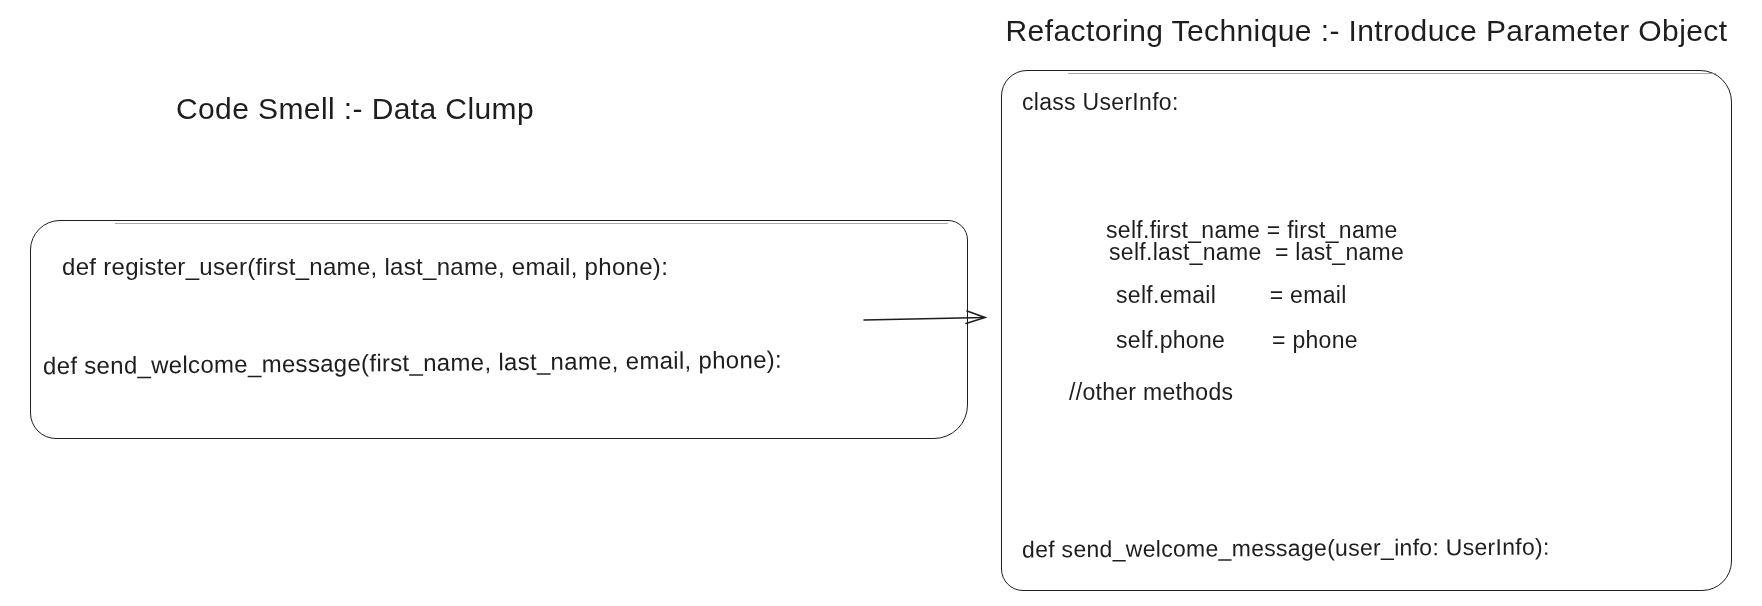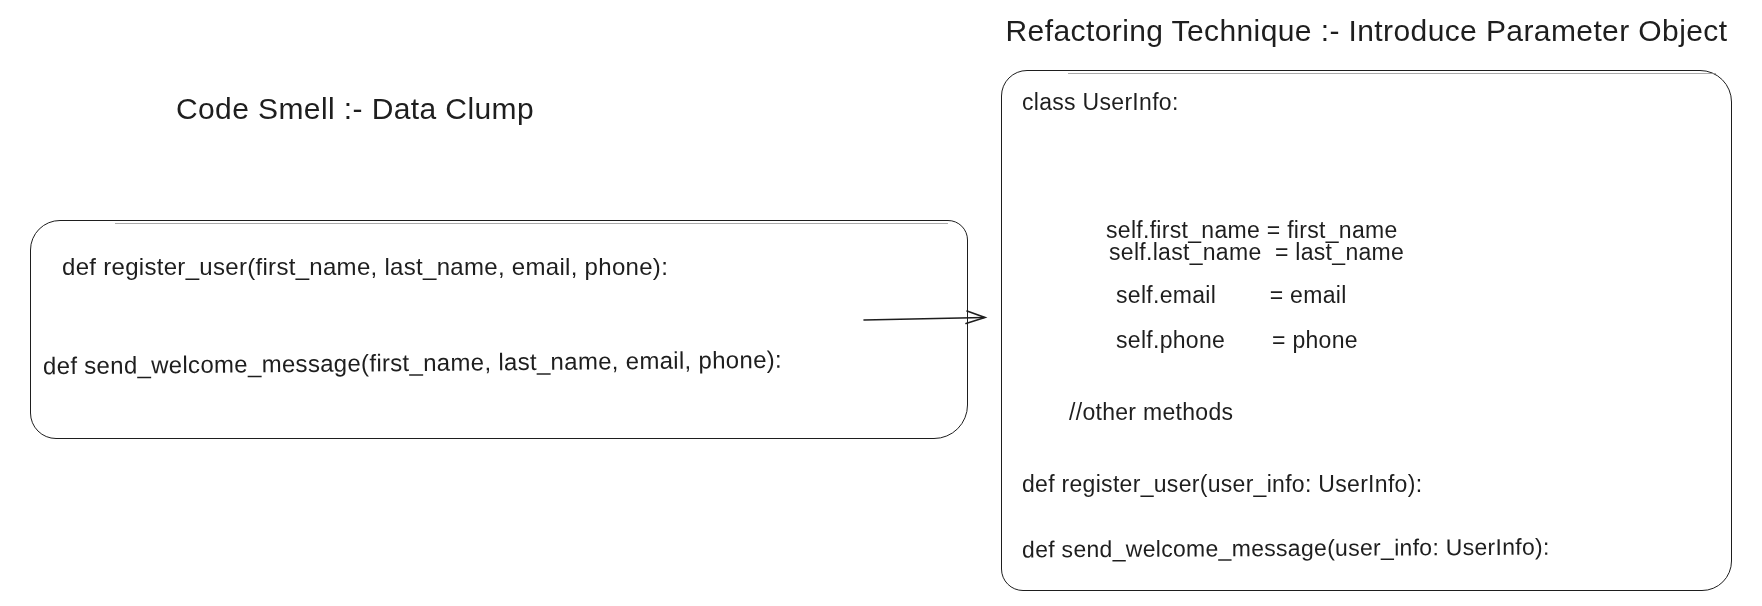--- a/index.html
+++ b/index.html
@@ -77,21 +77,21 @@
   .l-line1 { left: 31px;  top: 32px; }
   .l-line2 { left: 12px;  top: 128px; transform: rotate(-0.5deg); }
 
   
   .r-class   { left: 20px;  top: 18px; }
   .r-init    { left: 57px;  top: 70px; }
   .r-first   { left: 104px; top: 126px; margin-top: 20px; }
   .r-last    { left: 107px; top: 168px; }
   .r-email   { left: 114px; top: 211px; }
   .r-phone   { left: 114px; top: 256px; text-align: center; }
-  .r-comment { left: 67px;  top: 308px; margin-top: 20px; }
+  .r-comment { left: 67px;  top: 308px; }
   .r-reg     { left: 20px;  top: 400px; }
   .r-send    { left: 20px;  top: 464px; transform: rotate(-0.3deg); }
 </style>
 </head>
 <body>
 
 <div class="canvas">
 
   <div class="title hand" style="left:150px; top:92px; width:410px;">Code Smell :- Data Clump</div>
 
@@ -111,17 +111,16 @@
   <div class="title hand" style="left:1001px; top:14px; width:731px;">Refactoring Technique :- Introduce Parameter Object</div>
 
   <div class="sketch-box box-right">
     <div class="dup-stroke"></div>
     <div class="code-line hand r-class">class UserInfo:</div>
     <div class="code-line hand r-first">self.first_name = first_name</div>
     <div class="code-line hand r-email">self.email        = email</div>
     <div class="code-line hand r-last">self.last_name  = last_name</div>
     <div class="code-line hand r-phone">self.phone       = phone</div>
     <div class="code-line hand r-comment">//other methods</div>
-    <div class="code-line hand r-reg">def register_user(user_info: UserInfo):</div>
     <div class="code-line hand r-send">def send_welcome_message(user_info: UserInfo):</div>
   </div>
 
 </div>
 
 </body></html>

